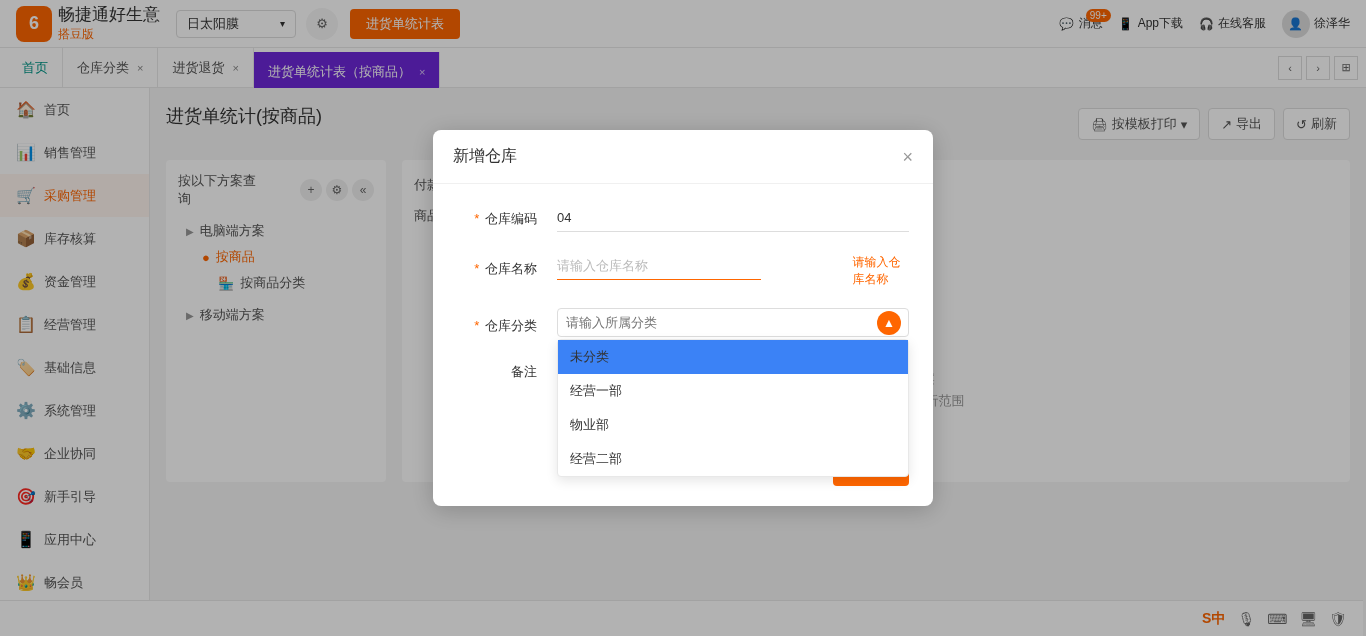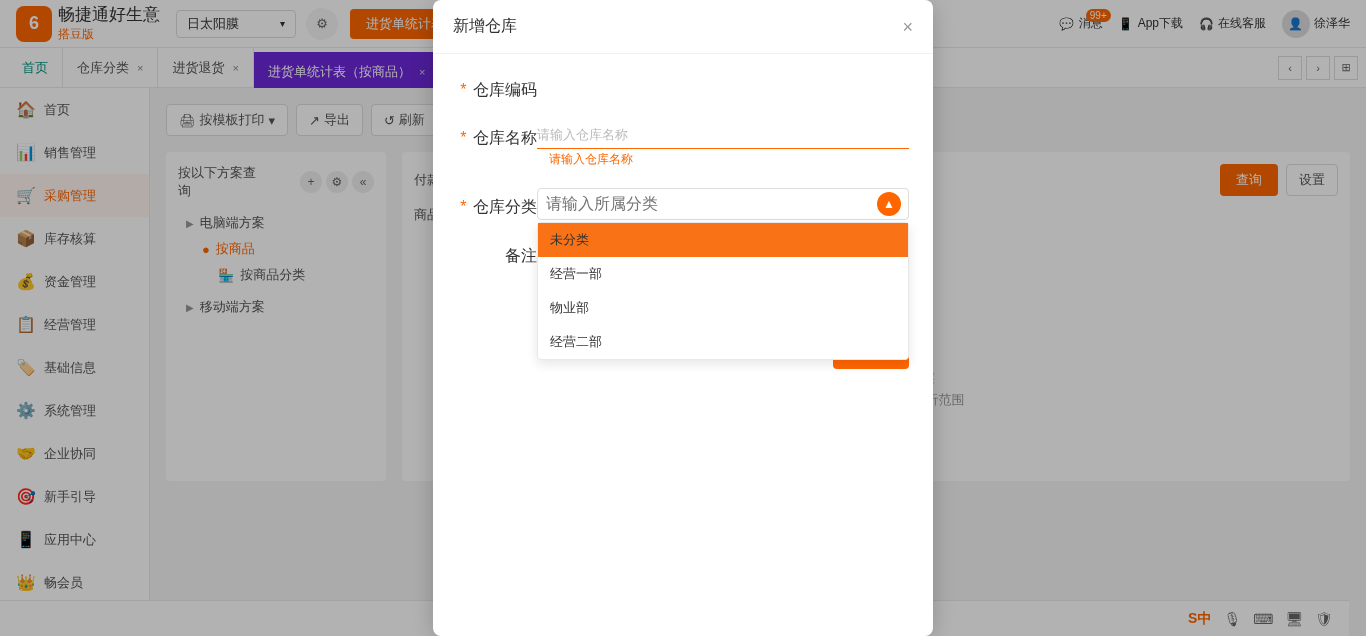--- a/index.html
+++ b/index.html
@@ -263,20 +263,21 @@
       min-width: 80px;
     }
 
     
     .overlay {
       position: fixed;
       top: 0; left: 0; right: 0; bottom: 0;
       background: rgba(0,0,0,0.3);
       z-index: 100;
       display: flex;
+      align-items: center;
       justify-content: center;
     }
 
     
     .modal {
       background: #fff;
       border-radius: 8px;
       width: 500px;
       box-shadow: 0 4px 24px rgba(0,0,0,0.2);
       position: relative;
@@ -299,24 +300,24 @@
     .modal-body { padding: 20px 24px; }
     .form-row {
       display: flex;
       align-items: flex-start;
       margin-bottom: 20px;
       position: relative;
     }
     .form-label {
       min-width: 80px;
       color: #333;
-      font-size: 16px;
+      font-size: 13px;
       padding-top: 6px;
       text-align: right;
-      margin-right: 0;
+      margin-right: 20px;
     }
     .required { color: #f60; margin-right: 2px; }
     .form-input {
       flex: 1;
       border: none;
       border-bottom: 1px solid #ddd;
       padding: 6px 0;
       font-size: 13px;
       outline: none;
       color: #333;
@@ -326,21 +327,21 @@
 
     .category-input-wrap {
       flex: 1;
       position: relative;
     }
     .category-input {
       width: 100%;
       border: 1px solid #ddd;
       border-radius: 4px;
       padding: 6px 32px 6px 8px;
-      font-size: 16px;
+      font-size: 13px;
       outline: none;
       color: #333;
     }
     .category-arrow {
       position: absolute;
       right: 8px;
       top: 50%;
       transform: translateY(-50%);
       width: 24px; height: 24px;
       background: #f60;
@@ -363,21 +364,21 @@
       box-shadow: 0 4px 12px rgba(0,0,0,0.1);
       z-index: 200;
       margin-top: 2px;
     }
     .dropdown-item {
       padding: 8px 12px;
       cursor: pointer;
       color: #333;
       font-size: 13px;
     }
-    .dropdown-item:hover, .dropdown-item.highlighted { background: #f97316; }
+    .dropdown-item:hover, .dropdown-item.highlighted { background: #3b82f6; }
 
     .modal-footer {
       display: flex;
       justify-content: flex-end;
       padding: 12px 24px 20px;
       gap: 10px;
     }
     .btn-save {
       background: #f60;
       color: #fff;
@@ -399,21 +400,21 @@
       outline: none;
       color: #333;
       background: transparent;
     }
 
     
     .bottom-icons {
       position: fixed;
       bottom: 0;
       left: 0;
-      right: 17px;
+      right: 3px;
       height: 36px;
       background: #fff;
       border-top: 1px solid #e8e8e8;
       display: flex;
       align-items: center;
       justify-content: flex-end;
       padding: 0 16px;
       gap: 12px;
       z-index: 50;
     }
@@ -571,20 +572,21 @@
       <span>应用中心</span>
     </div>
     <div class="sidebar-item">
       <span class="sidebar-icon">👑</span>
       <span>畅会员</span>
     </div>
   </div>
 
   <div class="content">
     <div class="page-header-row">
+      <div class="page-title">进货单统计(按商品)</div>
       <div class="print-btn-group">
         <button class="btn-outline">
           <span>🖨</span>
           <span>按模板打印</span>
           <span>▾</span>
         </button>
         <button class="btn-outline">
           <span>↗</span>
           <span>导出</span>
         </button>
@@ -631,24 +633,20 @@
           <div class="filter-field">
             <span class="field-label">付款日期</span>
             <input class="date-input" type="text" placeholder="" style="width: 100px;">
             <span>—</span>
             <input class="date-input" type="text" placeholder="" style="width: 100px;">
           </div>
           <div class="filter-field">
             <span class="field-label">单据状态</span>
             <select class="field-select"></select>
           </div>
-          <div style="margin-left:auto;display:flex;gap:8px;">
-            <button class="btn-orange">查询</button>
-            <button class="btn-outline">设置</button>
-          </div>
         </div>
         <div style="display:flex;align-items:center;gap:12px;">
           <div class="filter-field">
             <span class="field-label">商品</span>
             <span style="color:#999;font-size:12px;">···</span>
           </div>
         </div>
 
         <div class="hint-box" style="margin-top:20px;">
           <div style="color:#ccc;font-size:48px;">📊</div>
@@ -668,23 +666,24 @@
       <span class="modal-title">新增仓库</span>
       <span class="modal-close">×</span>
     </div>
     <div class="modal-body">
 
       <div class="form-row">
         <div class="form-label">
           <span class="required">*</span>
           <span>仓库编码</span>
         </div>
+        <input class="form-input" type="text" value="04" style="">
       </div>
 
-      <div class="form-row" style="flex-direction:column;">
+      <div class="form-row" style="flex-direction:row;">
         <div style="display:flex;align-items:center;width:100%;">
           <div class="form-label">
             <span class="required">*</span>
             <span>仓库名称</span>
           </div>
           <input class="form-input error" type="text" placeholder="请输入仓库名称" style="flex: 1 1 0%;">
         </div>
         <div style="padding-left:92px;color:#f60;font-size:12px;margin-top:2px;">请输入仓库名称</div>
       </div>
 

